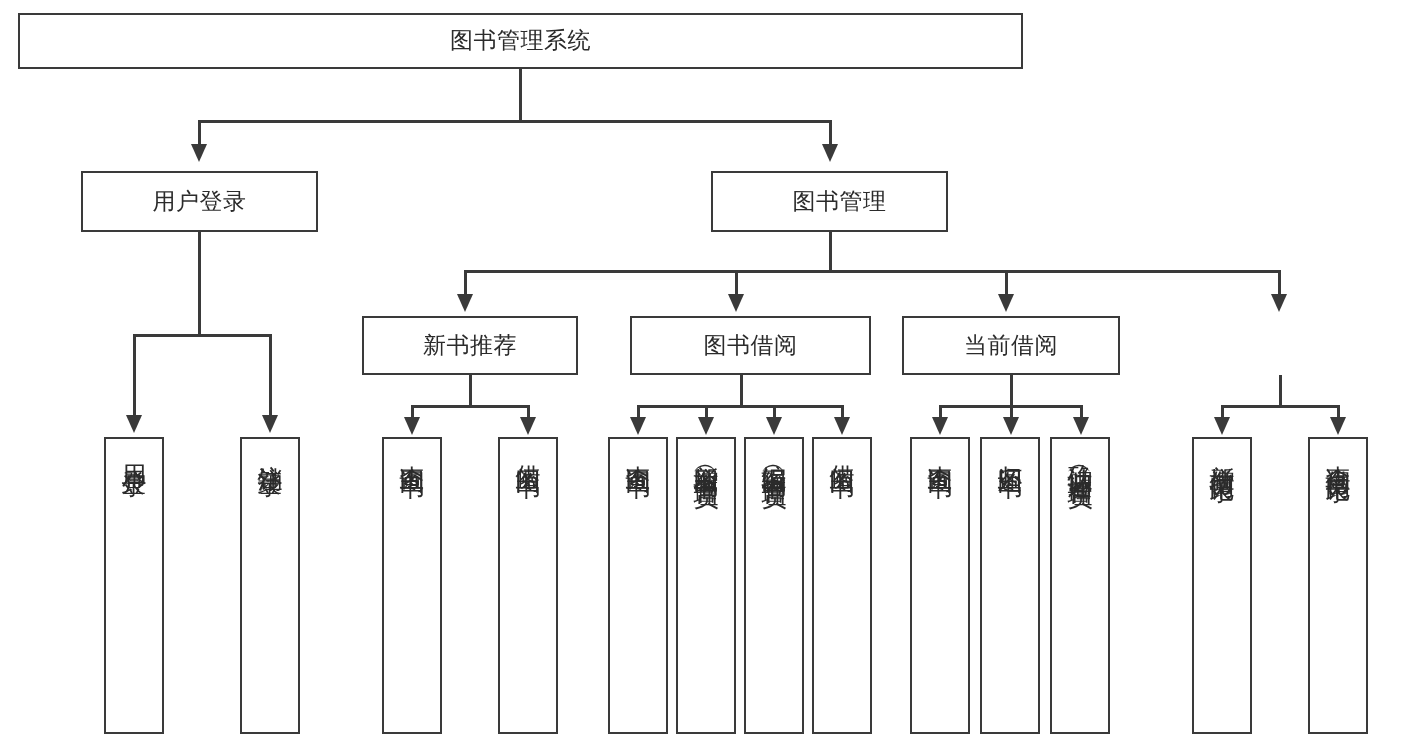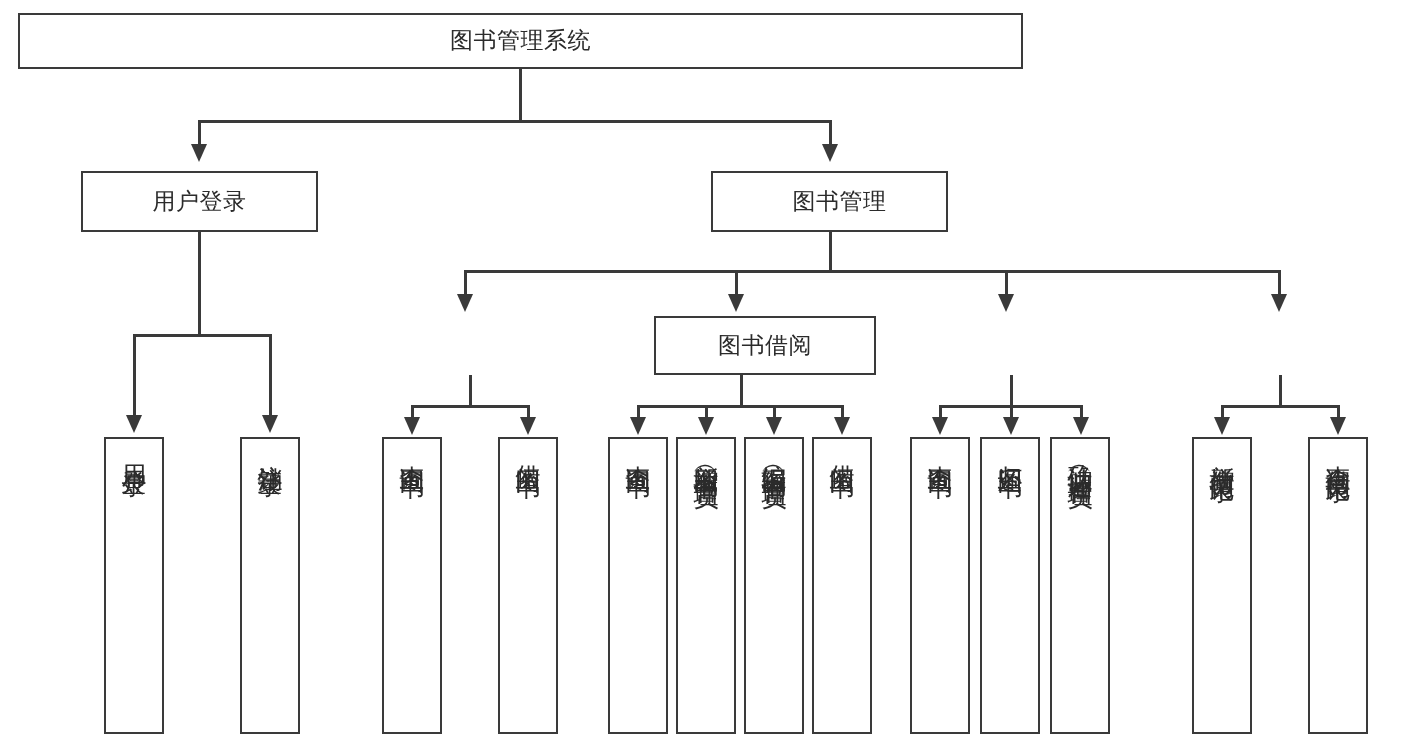--- a/index.html
+++ b/index.html
@@ -110,22 +110,28 @@
   <div class="conn h" style="left:464px; top:270px; width:817px;"></div>
   <div class="conn v" style="left:464px; top:270px; height:26px;"></div>
   <div class="arrow" style="left:457px; top:294px;"></div>
   <div class="conn v" style="left:735px; top:270px; height:26px;"></div>
   <div class="arrow" style="left:728px; top:294px;"></div>
   <div class="conn v" style="left:1005px; top:270px; height:26px;"></div>
   <div class="arrow" style="left:998px; top:294px;"></div>
   <div class="conn v" style="left:1278px; top:270px; height:26px;"></div>
   <div class="arrow" style="left:1271px; top:294px;"></div>
 
-  <div class="node horiz" style="left:630px; top:316px; width:222px; height:59px;margin-left:24px;">
+  <div class="node horiz" style="left:362px; top:316px; width:216px; height:59px;">
+    <span class="label">新书推荐</span>
+  </div>
+  <div class="node horiz" style="left:630px; top:316px; width:241px; height:59px;">
     <span class="label">图书借阅</span>
+  </div>
+  <div class="node horiz" style="left:902px; top:316px; width:218px; height:59px;">
+    <span class="label">当前借阅</span>
   </div>
 
   <div class="conn v" style="left:469px; top:375px; height:32px;"></div>
   <div class="conn h" style="left:411px; top:405px; width:118px;"></div>
   <div class="conn v" style="left:411px; top:405px; height:14px;"></div>
   <div class="arrow" style="left:404px; top:417px;"></div>
   <div class="conn v" style="left:527px; top:405px; height:14px;"></div>
   <div class="arrow" style="left:520px; top:417px;"></div>
 
   <div class="conn v" style="left:740px; top:375px; height:32px;"></div>

